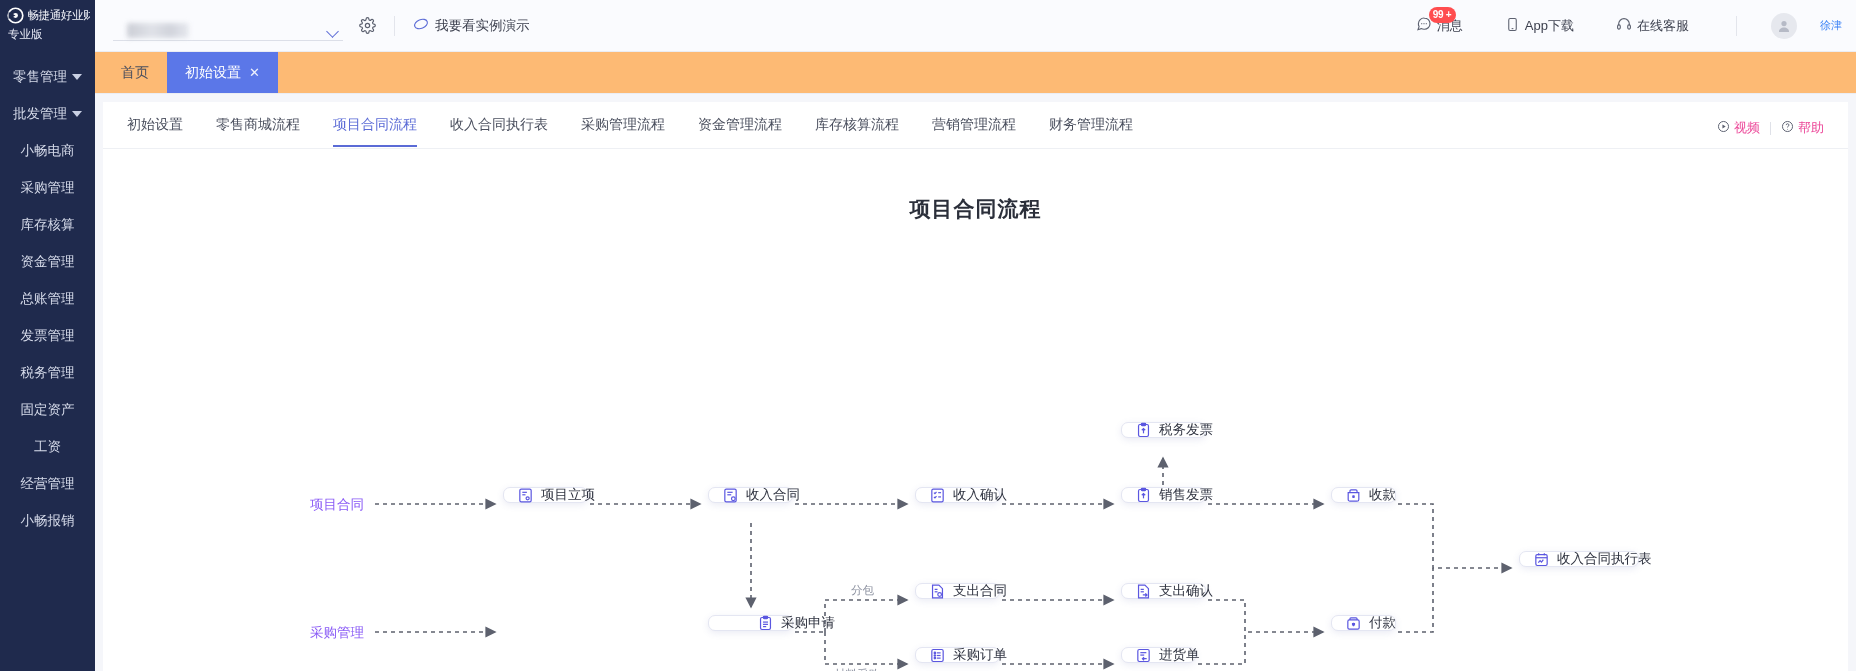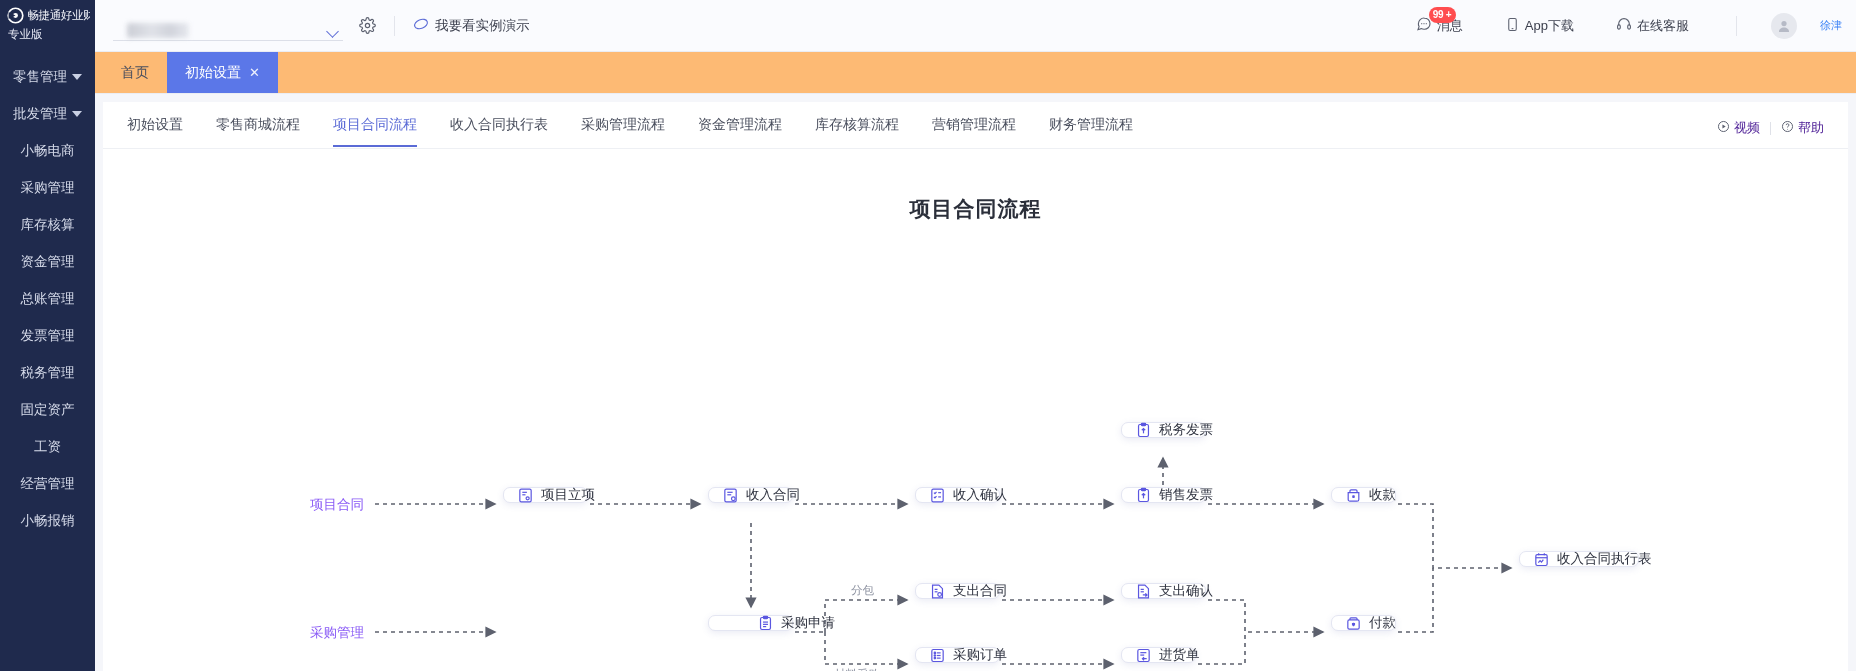--- a/index.html
+++ b/index.html
@@ -101,21 +101,21 @@
   .subtab {
     font-size:14px; color:#4a4f5e; cursor:pointer; padding:0 0 13px 0;
     margin-right:33px; position:relative; top:6px; white-space:nowrap;
   }
   .subtab.active { color:#5b6bd6; }
   .subtab.active:after {
     content:""; position:absolute; left:0; right:0; bottom:0; height:2px; background:#5b6bd6;
   }
   .subtabs-right {
     margin-left:auto; display:flex; align-items:center; gap:6px;
-    color:#4c1d95; font-size:13px; position:relative; top:3px; white-space:nowrap;
+    color:#ec4899; font-size:13px; position:relative; top:3px; white-space:nowrap;
   }
   .str-item{display:flex;align-items:center;gap:4px;cursor:pointer;}
   .str-div{width:1px;height:13px;background:#dfe1e8;margin:0 4px;}
 
   
   .flow-area { flex:1; position:relative; min-height:0; overflow:hidden; }
   .flow-title {
     position:absolute; left:0; right:0; top:46px; text-align:center;
     font-size:21px; color:#2b2f3a; font-weight:bold; letter-spacing:1px;
   }

